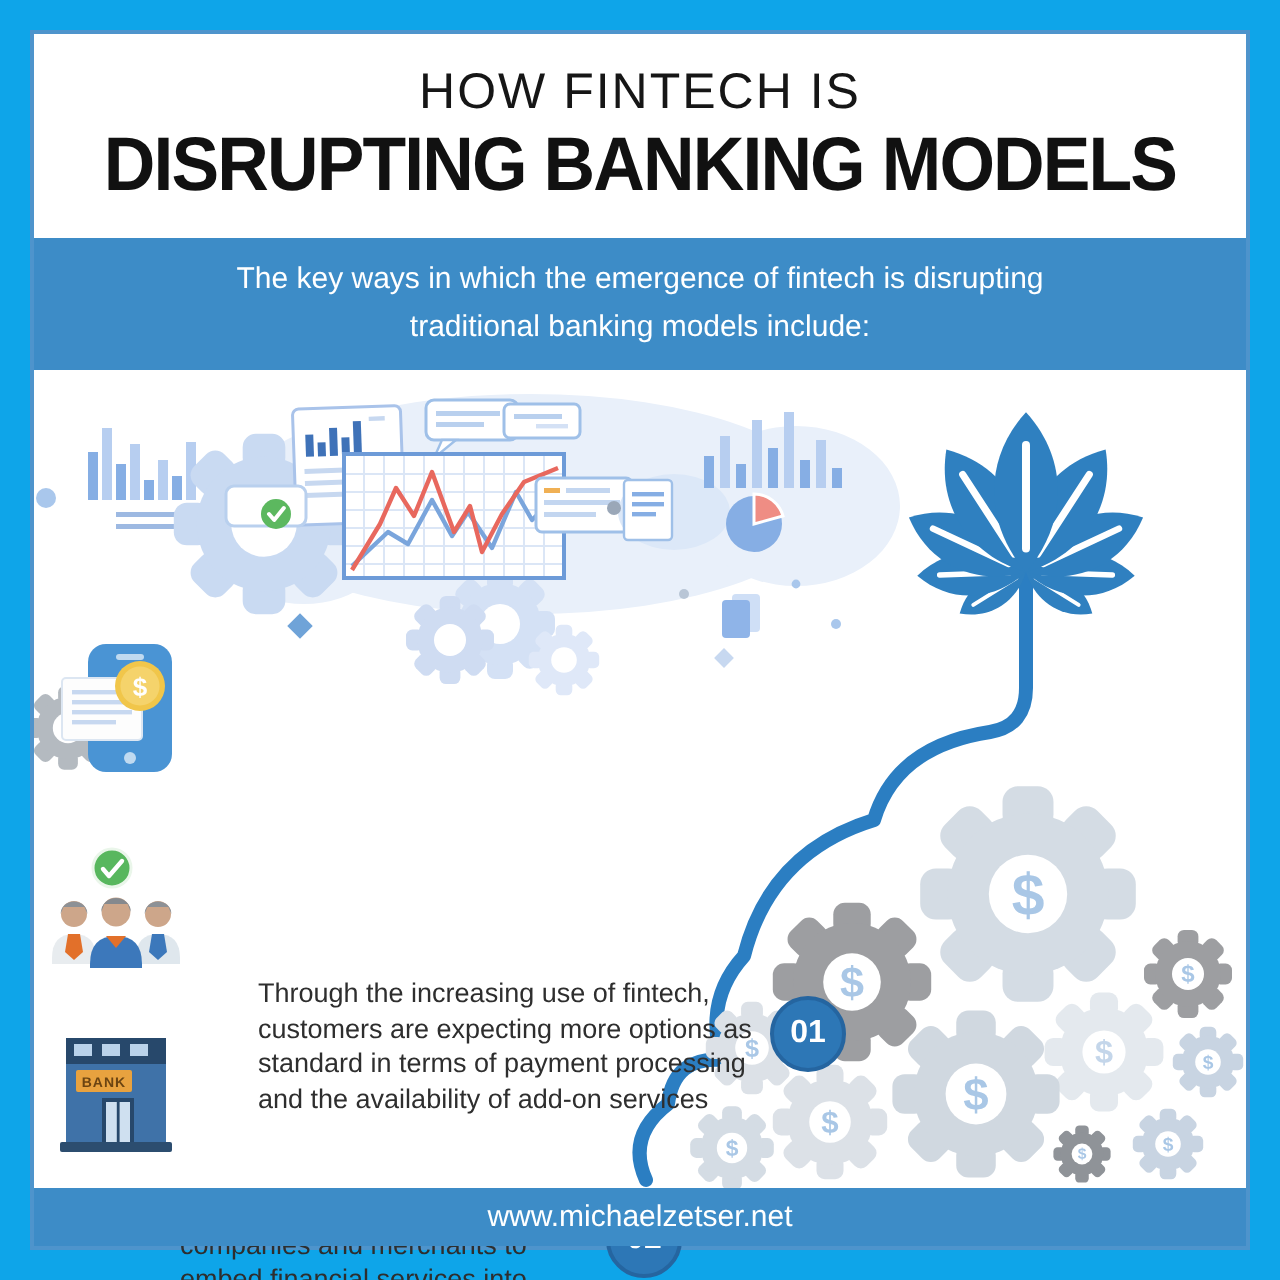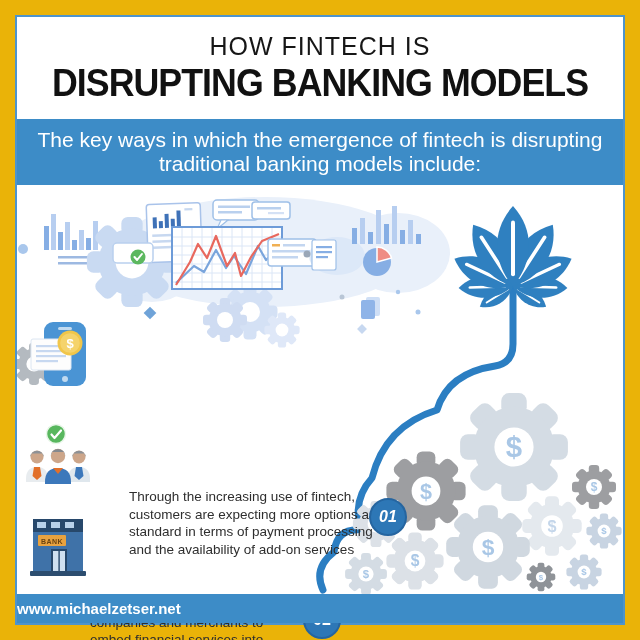--- a/index.html
+++ b/index.html
@@ -1,37 +1,37 @@
 <!DOCTYPE html>
 <html><head>
 <meta charset="utf-8">
 <style>
   html,body{margin:0;padding:0;background:#ffffff;}
-  .page{position:relative;width:640px;height:640px;background:#eab308;font-family:"Liberation Sans",sans-serif;overflow:hidden;}
+  .page{position:relative;width:640px;height:640px;background:#0ea5e9;font-family:"Liberation Sans",sans-serif;overflow:hidden;}
   .frame{position:absolute;left:15px;top:15px;width:606px;height:606px;border:2px solid #4e94cc;background:#ffffff;}
   
   .hdr{position:absolute;left:0;top:0;width:606px;height:102px;background:#ffffff;text-align:center;}
   .hdr .l1{margin-top:15px;font-size:25px;font-weight:400;letter-spacing:1px;color:#161616;}
   .hdr .l2{margin-top:1px;font-size:38px;font-weight:700;letter-spacing:-1px;color:#111111;transform:scaleX(.94);transform-origin:50% 50%;white-space:nowrap;}
   
   .banner{position:absolute;left:0;top:102px;width:606px;height:66px;background:#3d8cc7;color:#ffffff;
-          display:flex;align-items:center;justify-content:center;text-align:center;font-size:21px;line-height:24px;white-space:pre-line;}
+          display:flex;align-items:center;justify-content:center;text-align:center;font-size:15px;line-height:24px;white-space:pre-line;}
   
   .main{position:absolute;left:0;top:168px;width:606px;height:409px;background:#ffffff;}
   .art{position:absolute;left:0;top:0;width:606px;height:606px;pointer-events:none;}
   .itext{position:absolute;font-size:13.5px;line-height:17.5px;color:#2e2e2e;white-space:pre-line;}
   .it1{left:73px;top:303px;width:300px;margin-left:39px;}
   .it2{left:73px;top:411px;width:260px;}
   .badge{position:absolute;width:38px;height:38px;border-radius:50%;background:#2d77b6;border:2px solid #2565a0;box-sizing:border-box;
          color:#ffffff;font-size:16px;font-weight:700;display:flex;align-items:center;justify-content:center;}
-  .b1{left:352px;top:313px;font-style:italic;}
+  .b1{left:368px;top:313px;}
   .b2{left:286px;top:416px;}
   
   .ftr{position:absolute;left:0;top:577px;width:606px;height:29px;background:#3d8cc7;color:#ffffff;font-size:15px;
-       display:flex;align-items:center;font-weight:bold;}
+       display:flex;align-items:center;justify-content:center;}
 </style>
 </head>
 <body>
 
 <div class="page">
   <div class="frame">
 
     <div class="hdr">
       <div class="l1">HOW FINTECH IS</div>
       <div class="l2">DISRUPTING BANKING MODELS</div>

